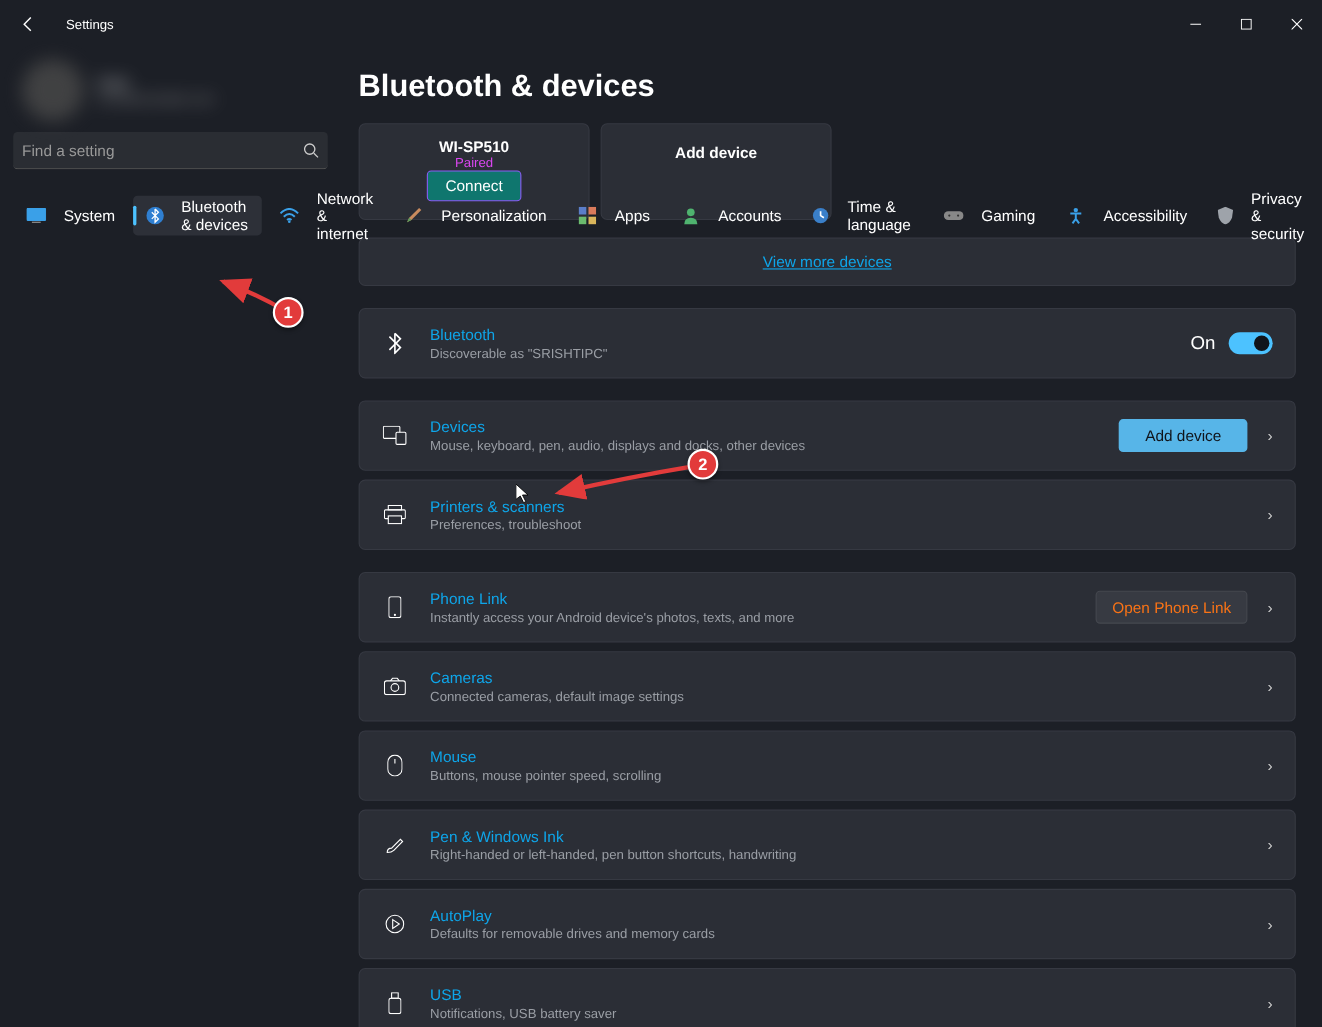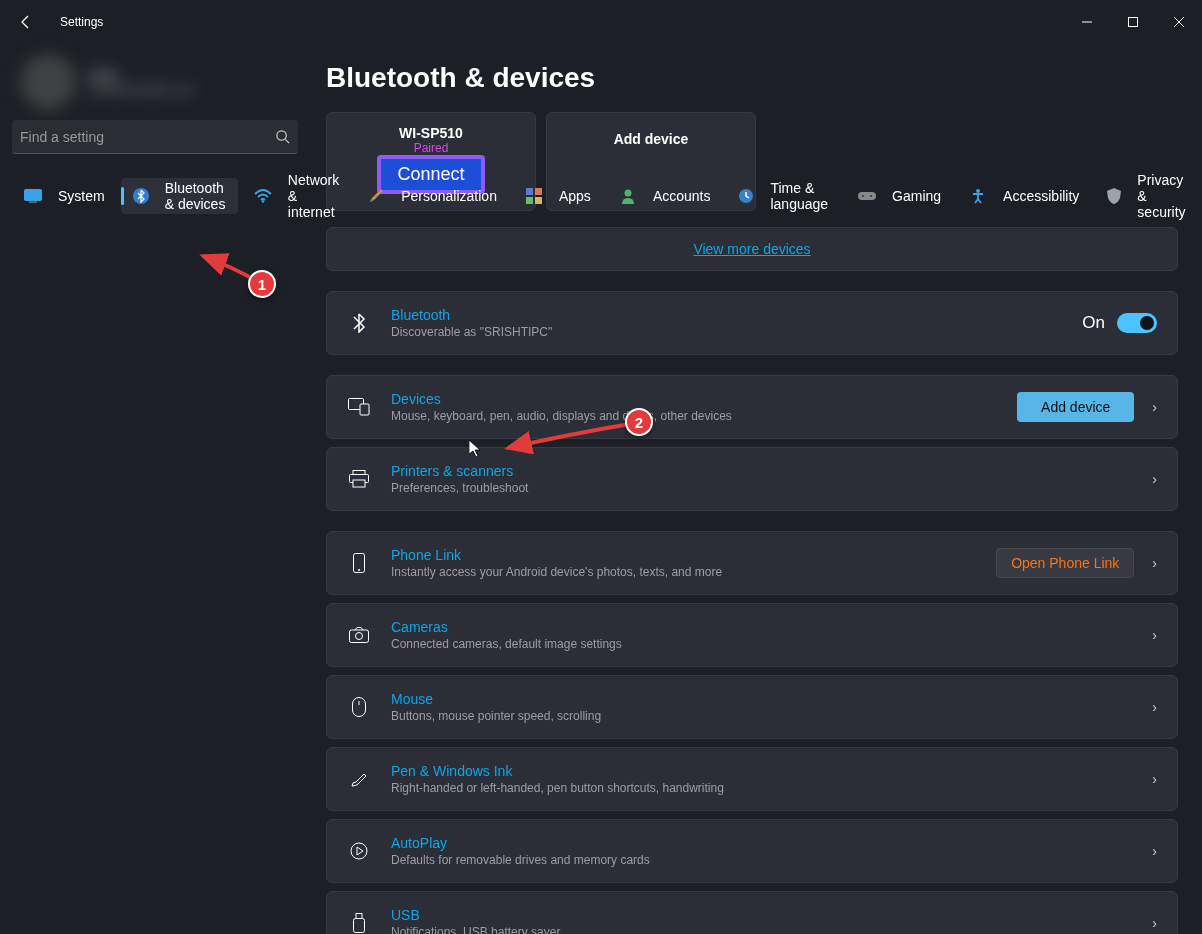--- a/index.html
+++ b/index.html
@@ -37,21 +37,21 @@
 .nav-item.active::before { content: ""; position: absolute; left: 0; top: 9px; bottom: 9px; width: 3px; background: #4cc2ff; border-radius: 2px; }
 .nav-icon { width: 18px; height: 18px; display: flex; align-items: center; justify-content: center; }
 
 
 .page-title { font-size: 28px; font-weight: 600; margin: 18px 0 18px 8px; }
 
 .device-cards { display: flex; gap: 10px; margin: 0 0 16px 8px; }
 .device-card { background: #2b2e36; border: 1px solid #363942; border-radius: 6px; width: 210px; padding: 12px 0 16px; display: flex; flex-direction: column; align-items: center; }
 .device-name { font-size: 14px; font-weight: 600; }
 .device-status { font-size: 12px; color: #d946ef; }
-.connect-btn { background: #1d4ed8; border: 4px solid #8b5cf6; color: #fff; font-size: 18px; padding: 5px 16px; border-radius: 4px; cursor: pointer; }
+.connect-btn { background: #0f766e; border: 1px solid #8b5cf6; color: #fff; font-size: 14px; padding: 5px 16px; border-radius: 4px; cursor: pointer; }
 .add-device-card { justify-content: flex-start; padding-top: 18px; color: #fff; font-size: 14px; font-weight: 600; }
 
 .view-more { background: #2b2e36; border: 1px solid #363942; border-radius: 6px; height: 44px; display: flex; align-items: center; justify-content: center; margin: 0 0 20px 8px; cursor: pointer; }
 .view-more-text { color: #0ea5e9; font-size: 14px; text-decoration: underline; }
 
 .setting-row { background: #2b2e36; border: 1px solid #363942; border-radius: 6px; display: flex; align-items: center; padding: 14px 20px; margin: 0 0 8px 8px; cursor: pointer; min-height: 64px; }
 .setting-icon { width: 24px; margin-right: 20px; display: flex; align-items: center; justify-content: center; }
 .setting-text { flex: 1; }
 .setting-title { font-size: 14px; color: #0ea5e9; }
 .setting-sub { font-size: 12px; color: #9a9ea5; margin-top: 2px; }

